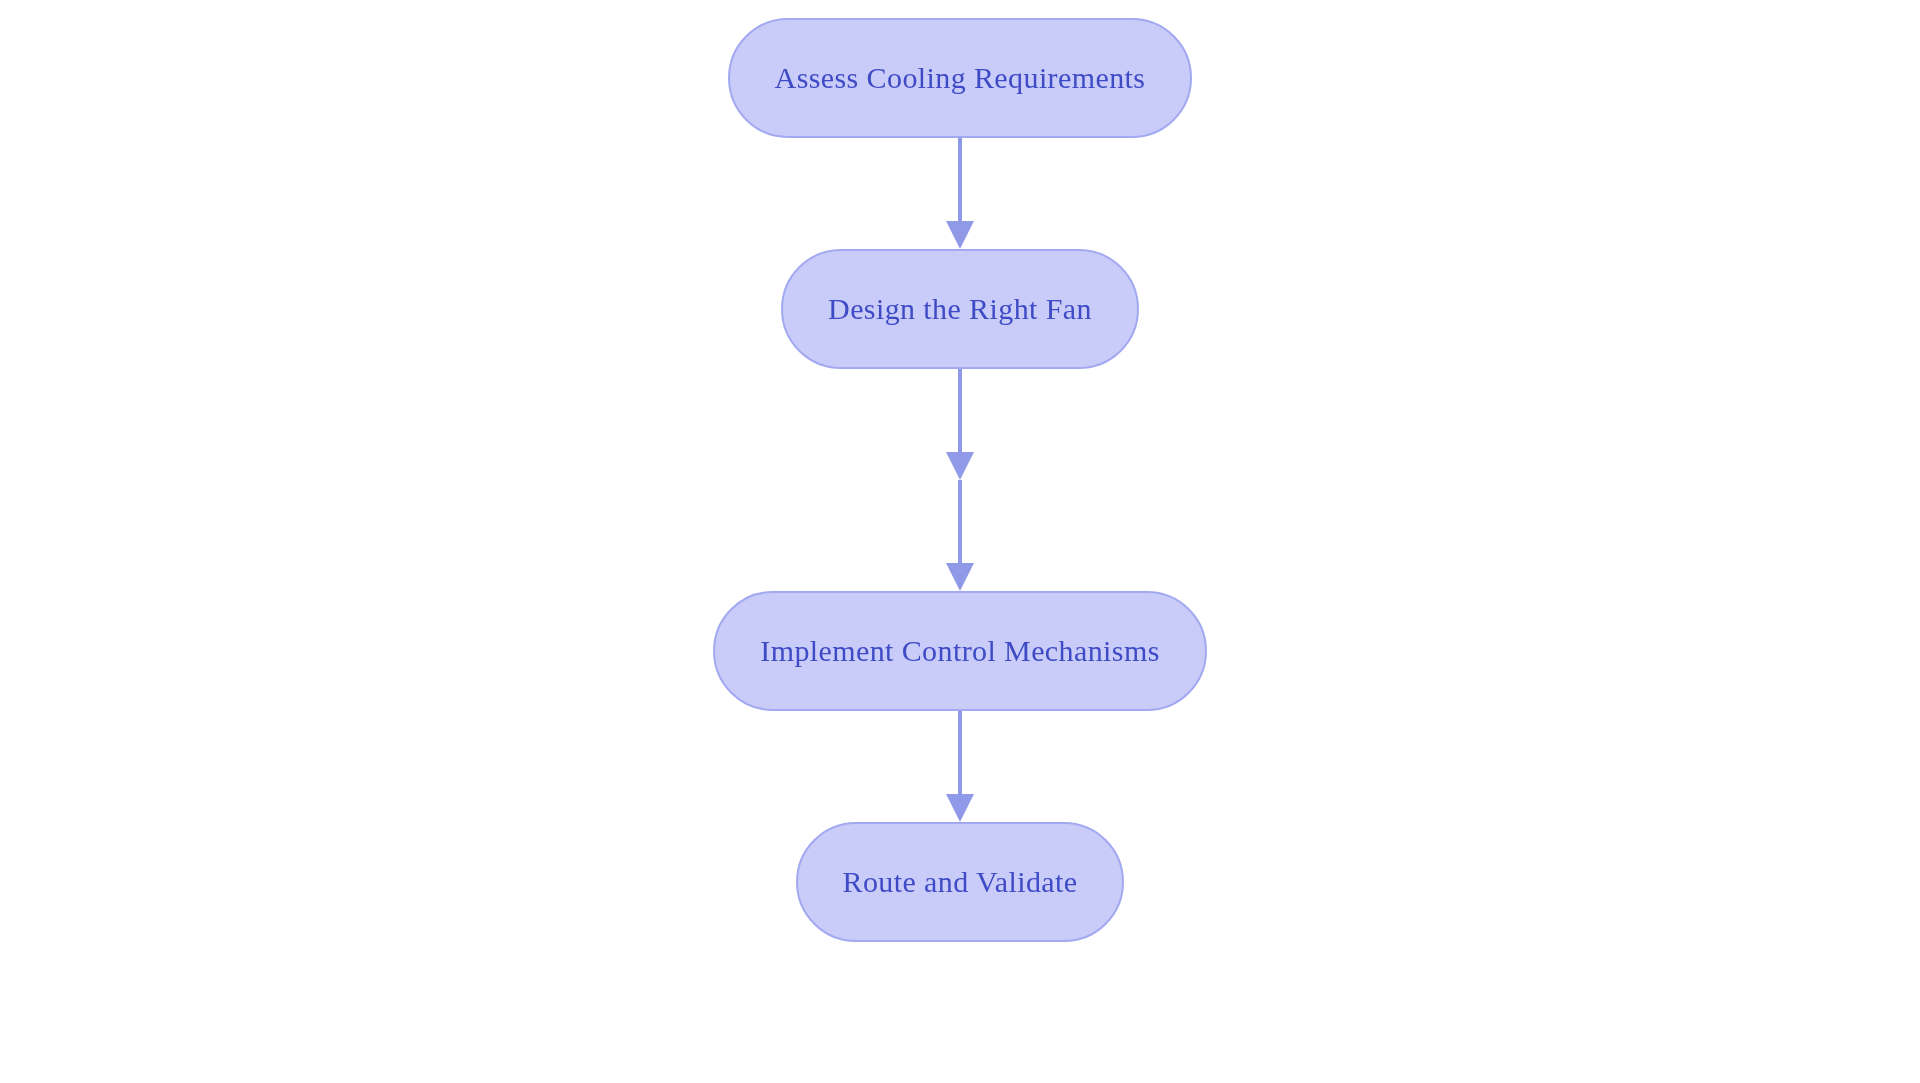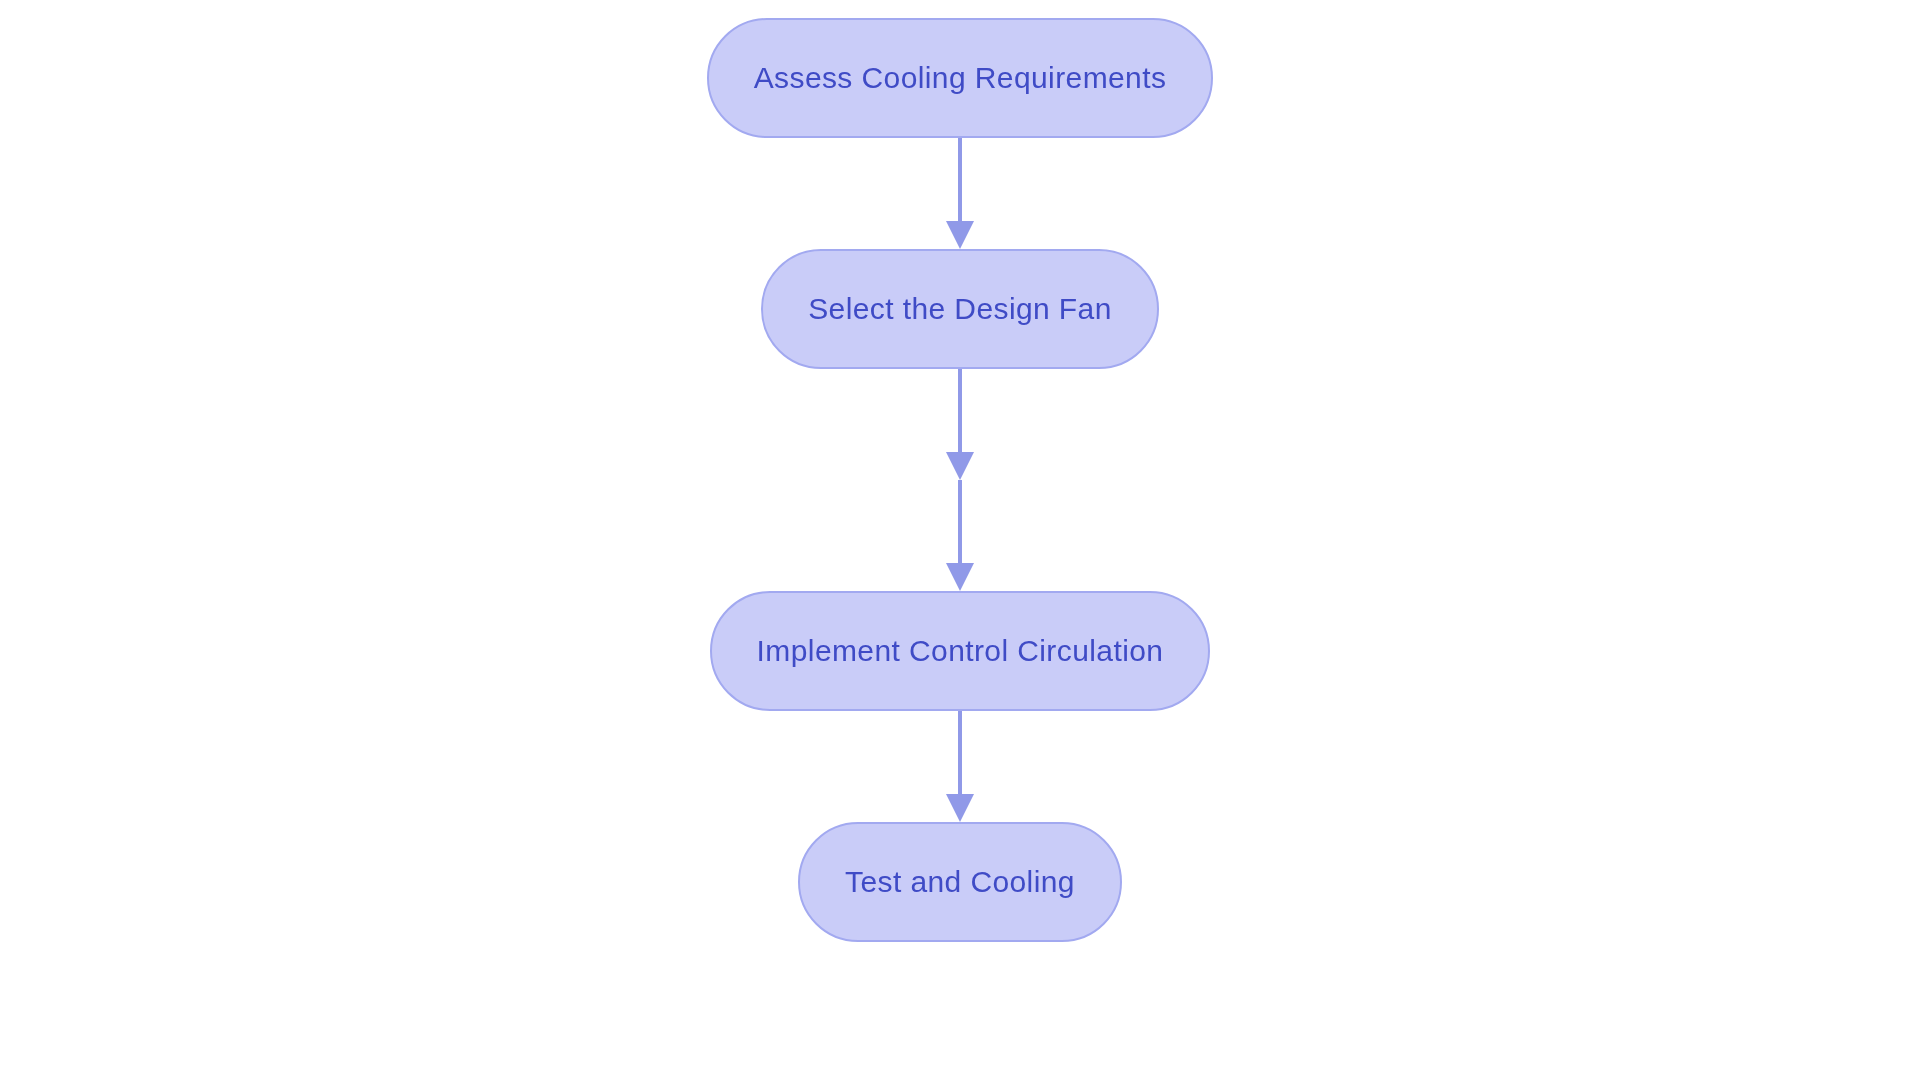--- a/index.html
+++ b/index.html
@@ -10,21 +10,21 @@
   .canvas {
     position: relative;
     width: 1920px;
     height: 1083px;
     box-sizing: border-box;
     padding-top: 18px;
     display: flex;
     flex-direction: column;
     align-items: center;
     background: var(--background, #ffffff);
-    font-family: Liberation Sans, sans-serif;
+    font-family: Liberation Serif, serif;
     overflow: hidden;
   }
   .node {
     flex: 0 0 auto;
     height: 120px;
     box-sizing: border-box;
     border-radius: 60px;
     background: var(--node-fill, #c9ccf8);
     border: 2px solid var(--node-border, #a2a9f0);
     color: var(--node-text, #3f4bc6);
@@ -58,46 +58,46 @@
   </div>
 
   <div class="connector">
     <svg viewBox="0 0 30 111" xmlns="http://www.w3.org/2000/svg">
       <line x1="15" y1="0" x2="15" y2="84" stroke="currentColor" stroke-width="4"></line>
       <path d="M1,83 L29,83 L15,111 Z" fill="currentColor"></path>
     </svg>
   </div>
 
   <div class="node">
-    <span>Select the Design Fan</span>
+    <span>Design the Right Fan</span>
   </div>
 
   <div class="connector">
     <svg viewBox="0 0 30 111" xmlns="http://www.w3.org/2000/svg">
       <line x1="15" y1="0" x2="15" y2="84" stroke="currentColor" stroke-width="4"></line>
       <path d="M1,83 L29,83 L15,111 Z" fill="currentColor"></path>
     </svg>
   </div>
 
 
   <div class="connector">
     <svg viewBox="0 0 30 111" xmlns="http://www.w3.org/2000/svg">
       <line x1="15" y1="0" x2="15" y2="84" stroke="currentColor" stroke-width="4"></line>
       <path d="M1,83 L29,83 L15,111 Z" fill="currentColor"></path>
     </svg>
   </div>
 
   <div class="node">
-    <span>Implement Control Circulation</span>
+    <span>Implement Control Mechanisms</span>
   </div>
 
   <div class="connector">
     <svg viewBox="0 0 30 111" xmlns="http://www.w3.org/2000/svg">
       <line x1="15" y1="0" x2="15" y2="84" stroke="currentColor" stroke-width="4"></line>
       <path d="M1,83 L29,83 L15,111 Z" fill="currentColor"></path>
     </svg>
   </div>
 
   <div class="node">
-    <span>Test and Cooling</span>
+    <span>Route and Validate</span>
   </div>
 
 </div>
 
 </body></html>

